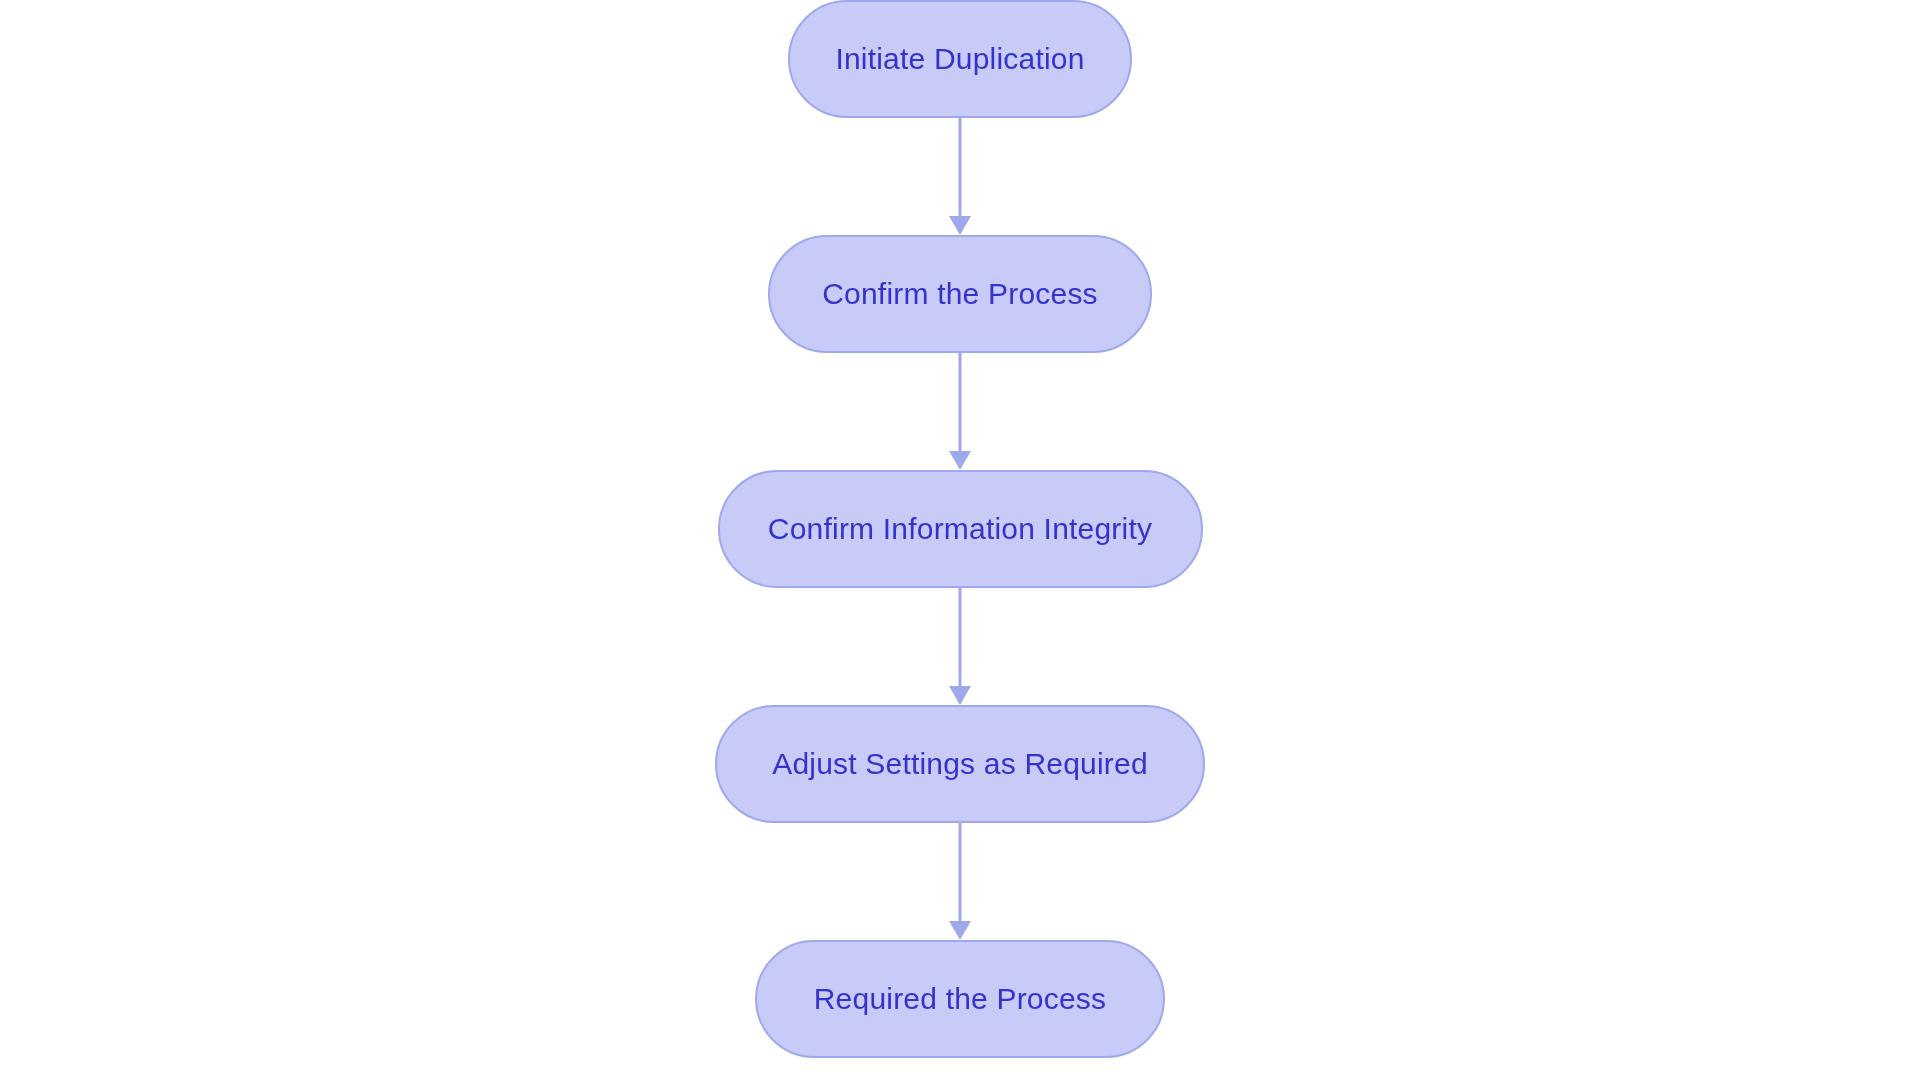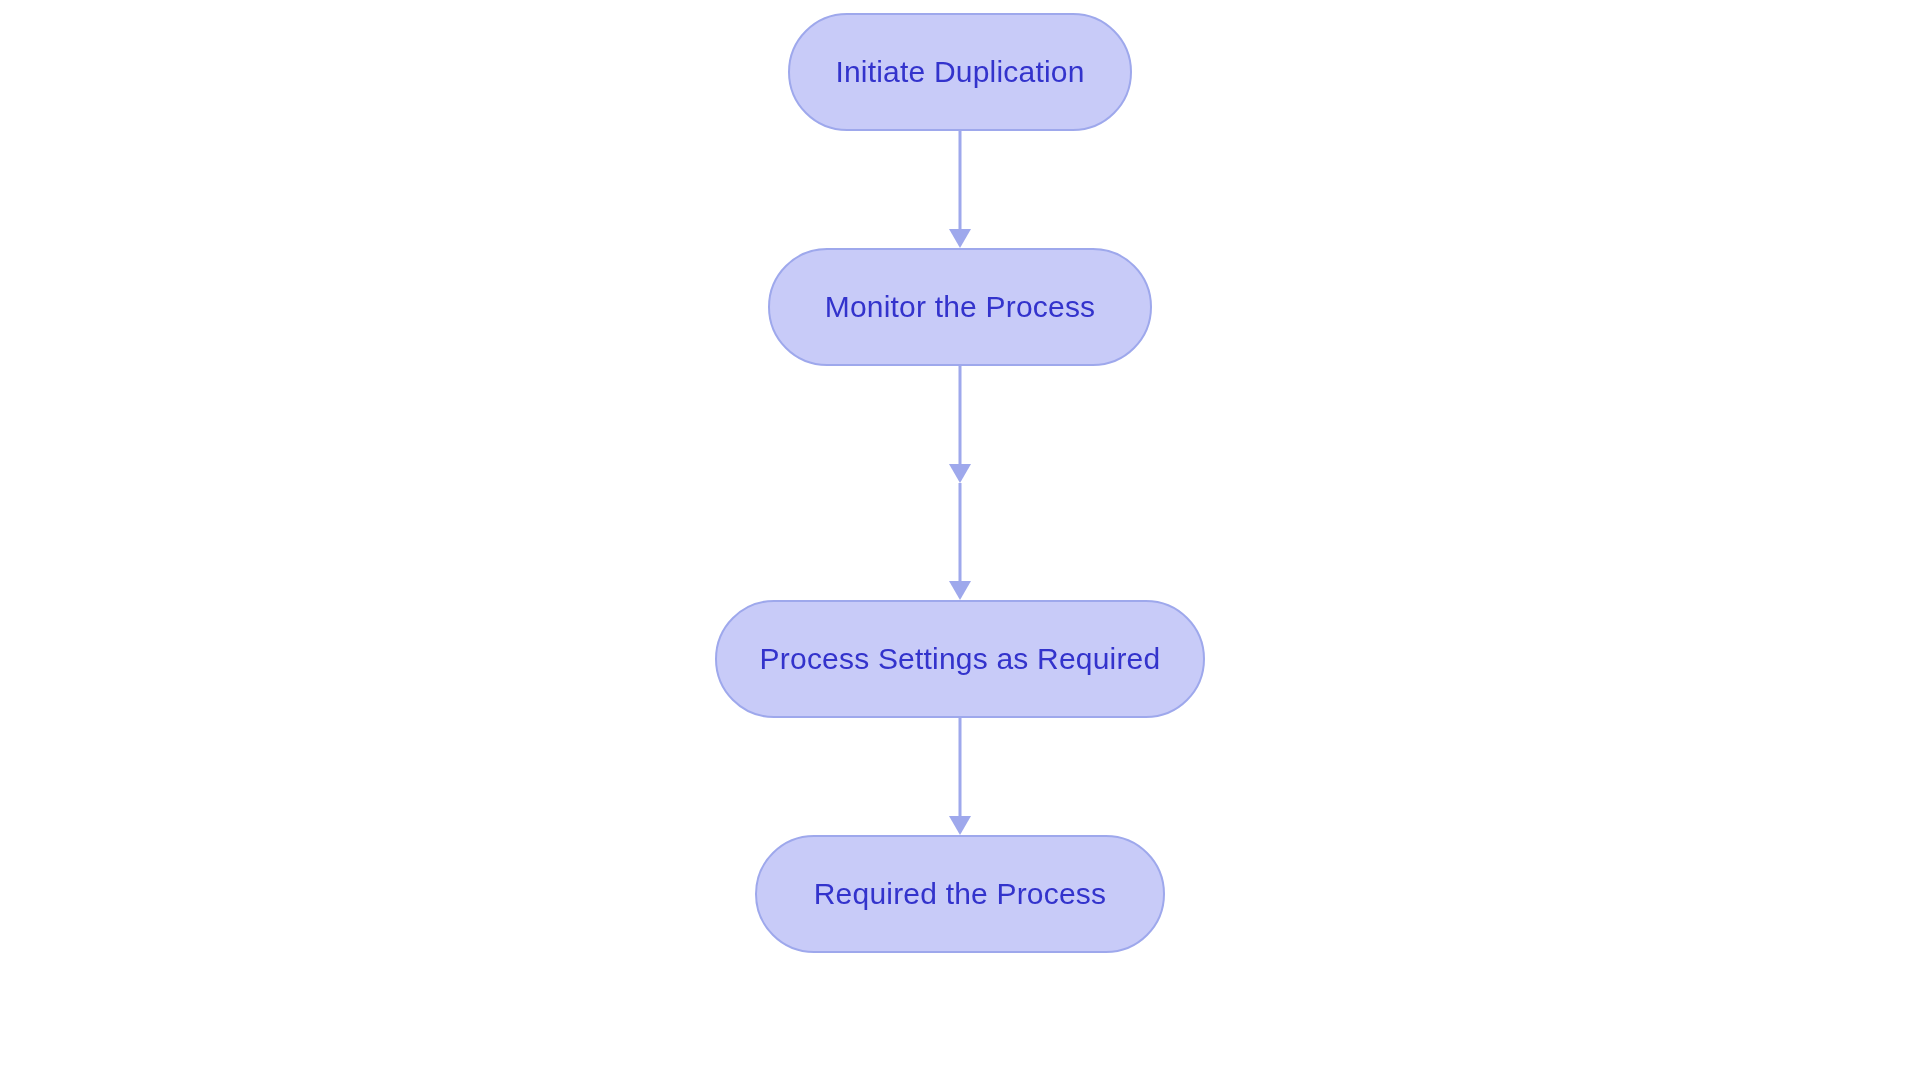--- a/index.html
+++ b/index.html
@@ -24,21 +24,20 @@
   .flow-column {
     position: absolute;
     left: 0;
     top: 0;
     width: 1920px;
     height: 842px;
     display: flex;
     flex-direction: column;
     align-items: center;
     justify-content: flex-start;
-    padding-top: 13px;
     box-sizing: border-box;
   }
 
   .node {
     box-sizing: border-box;
     height: 118px;
     border: 2px solid #9ea8ec;
     background: #c8cbf8;
     border-radius: 59px;
     display: flex;
@@ -100,36 +99,39 @@
     <div class="node node-w1">
       <span class="node-label">Initiate Duplication</span>
     </div>
 
     <div class="connector">
       <div class="stem"></div>
       <div class="head"></div>
     </div>
 
     <div class="node node-w2">
-      <span class="node-label">Monitor the Process</span>
+      <span class="node-label">Confirm the Process</span>
     </div>
 
     <div class="connector">
       <div class="stem"></div>
       <div class="head"></div>
     </div>
 
+    <div class="node node-w3">
+      <span class="node-label">Confirm Information Integrity</span>
+    </div>
 
     <div class="connector">
       <div class="stem"></div>
       <div class="head"></div>
     </div>
 
     <div class="node node-w4">
-      <span class="node-label">Process Settings as Required</span>
+      <span class="node-label">Adjust Settings as Required</span>
     </div>
 
     <div class="connector">
       <div class="stem"></div>
       <div class="head"></div>
     </div>
 
     <div class="node node-w5">
       <span class="node-label">Required the Process</span>
     </div>

